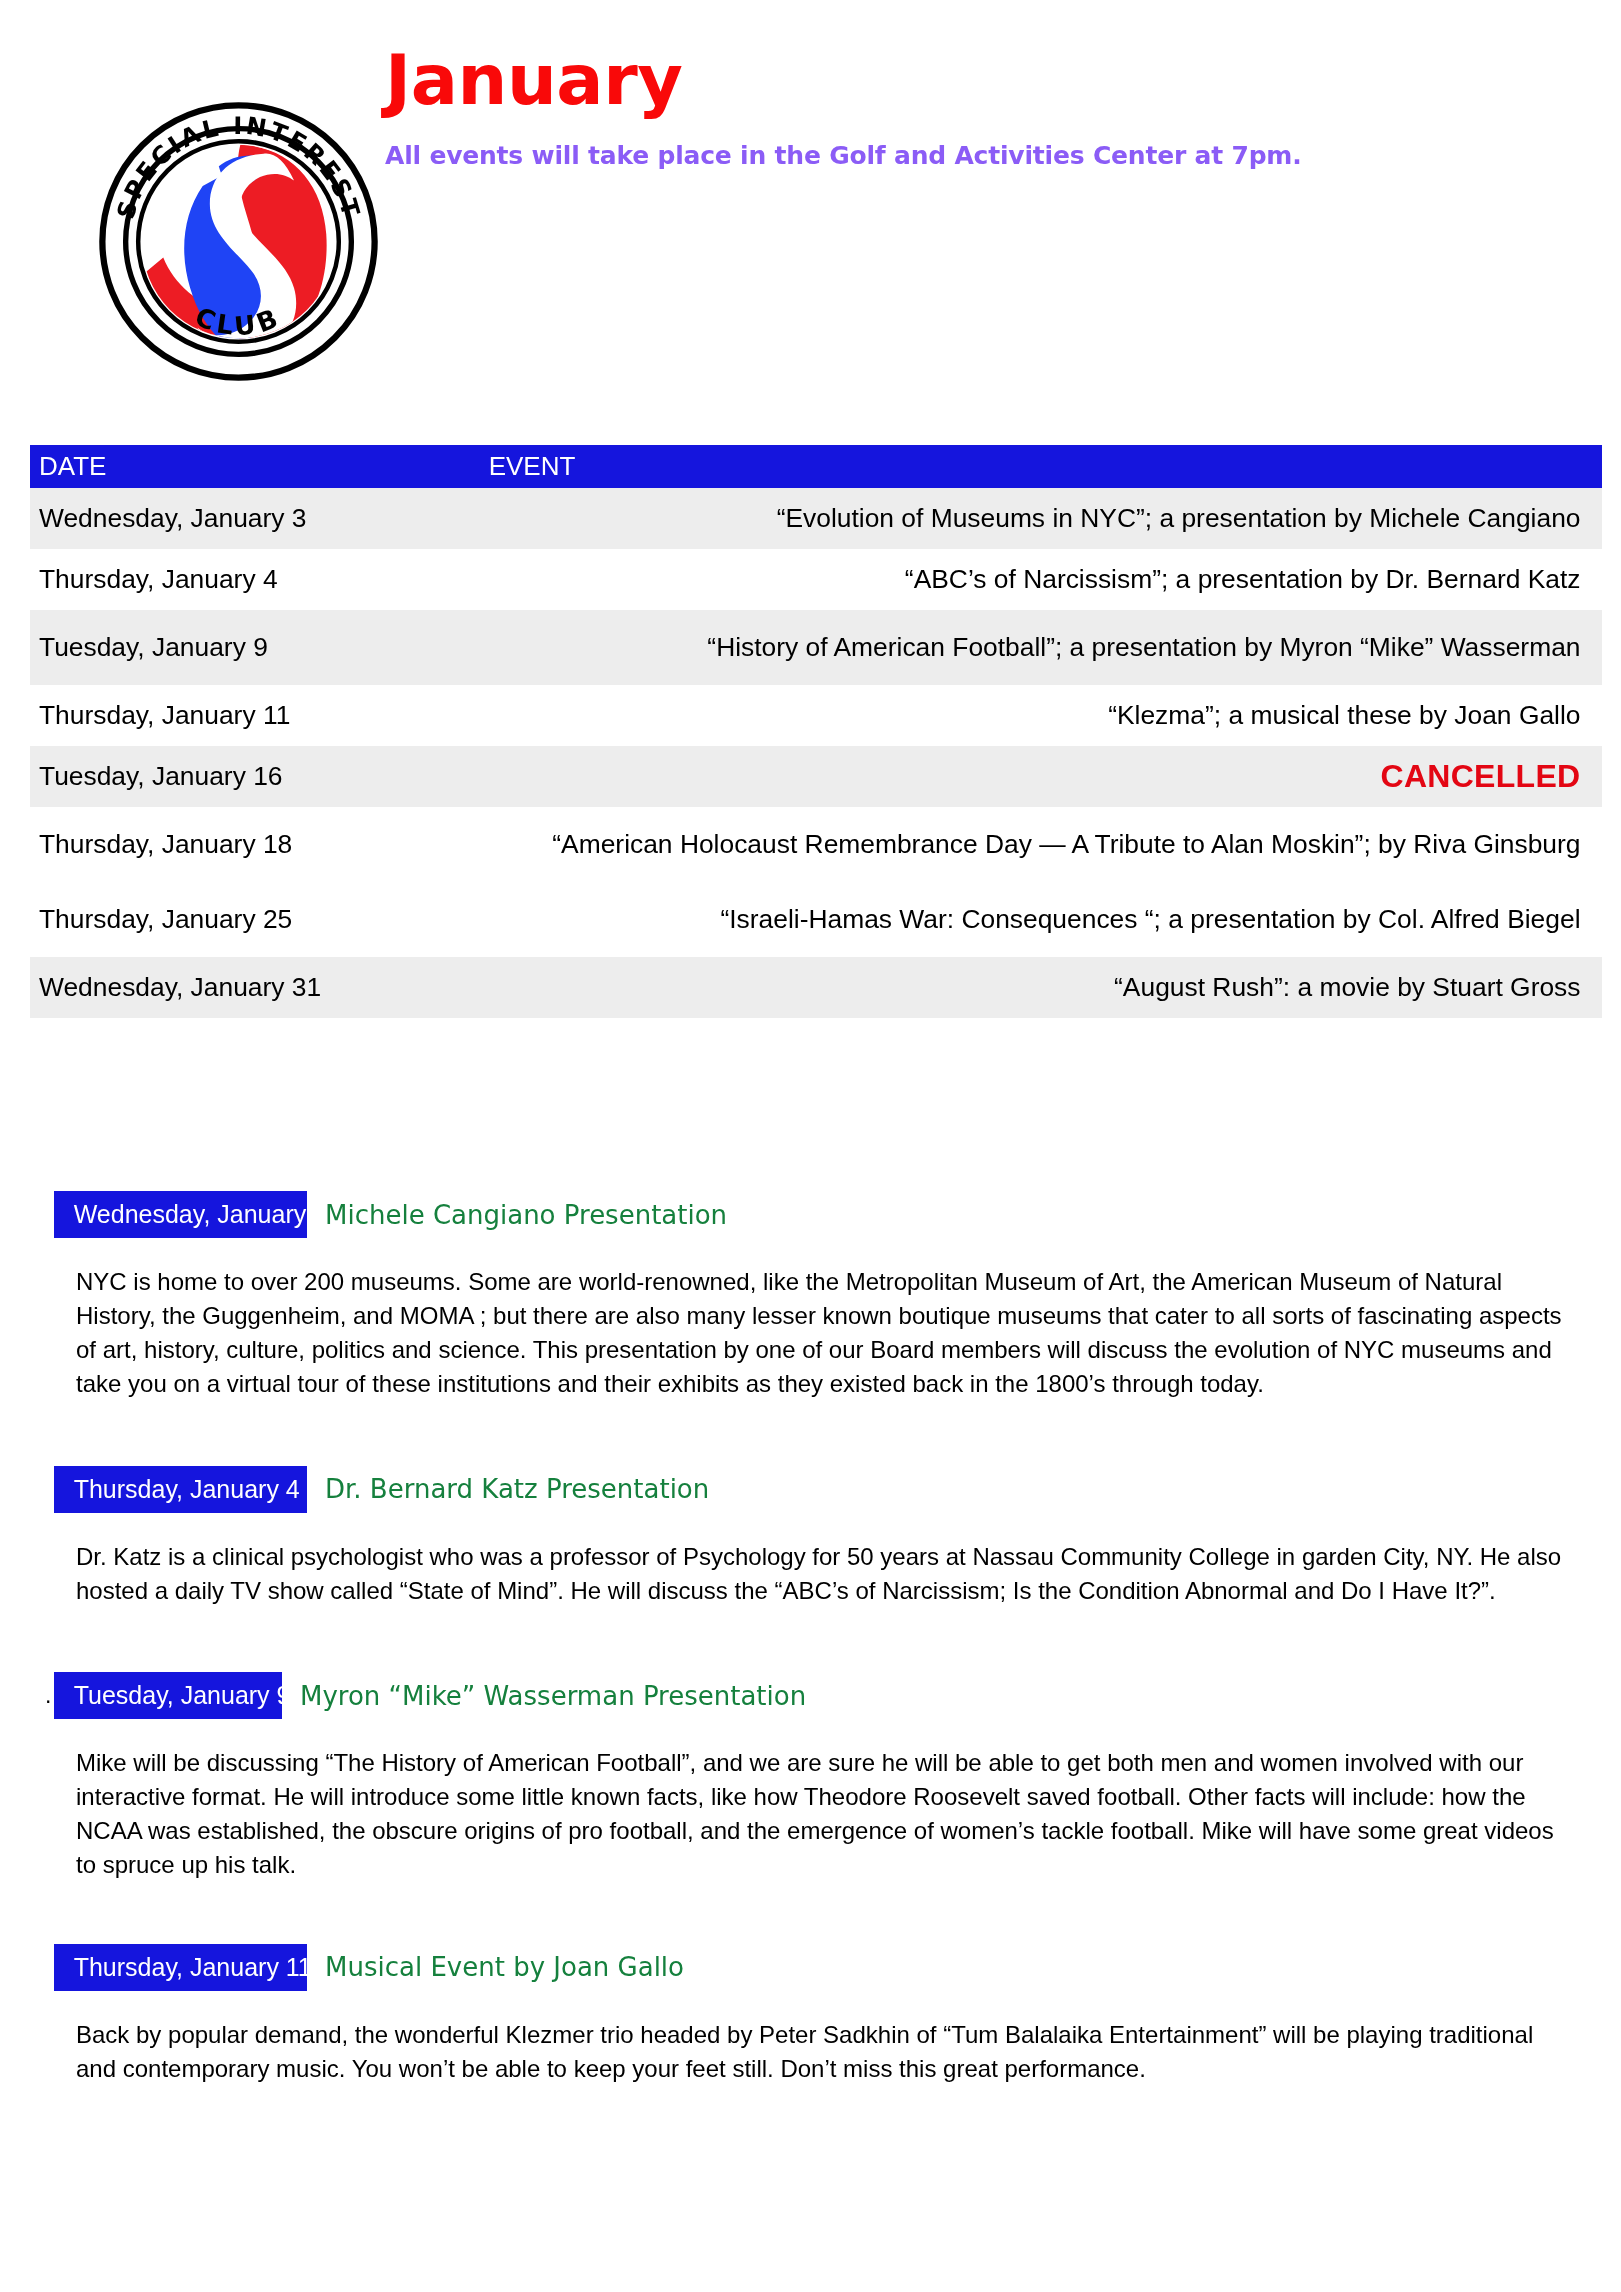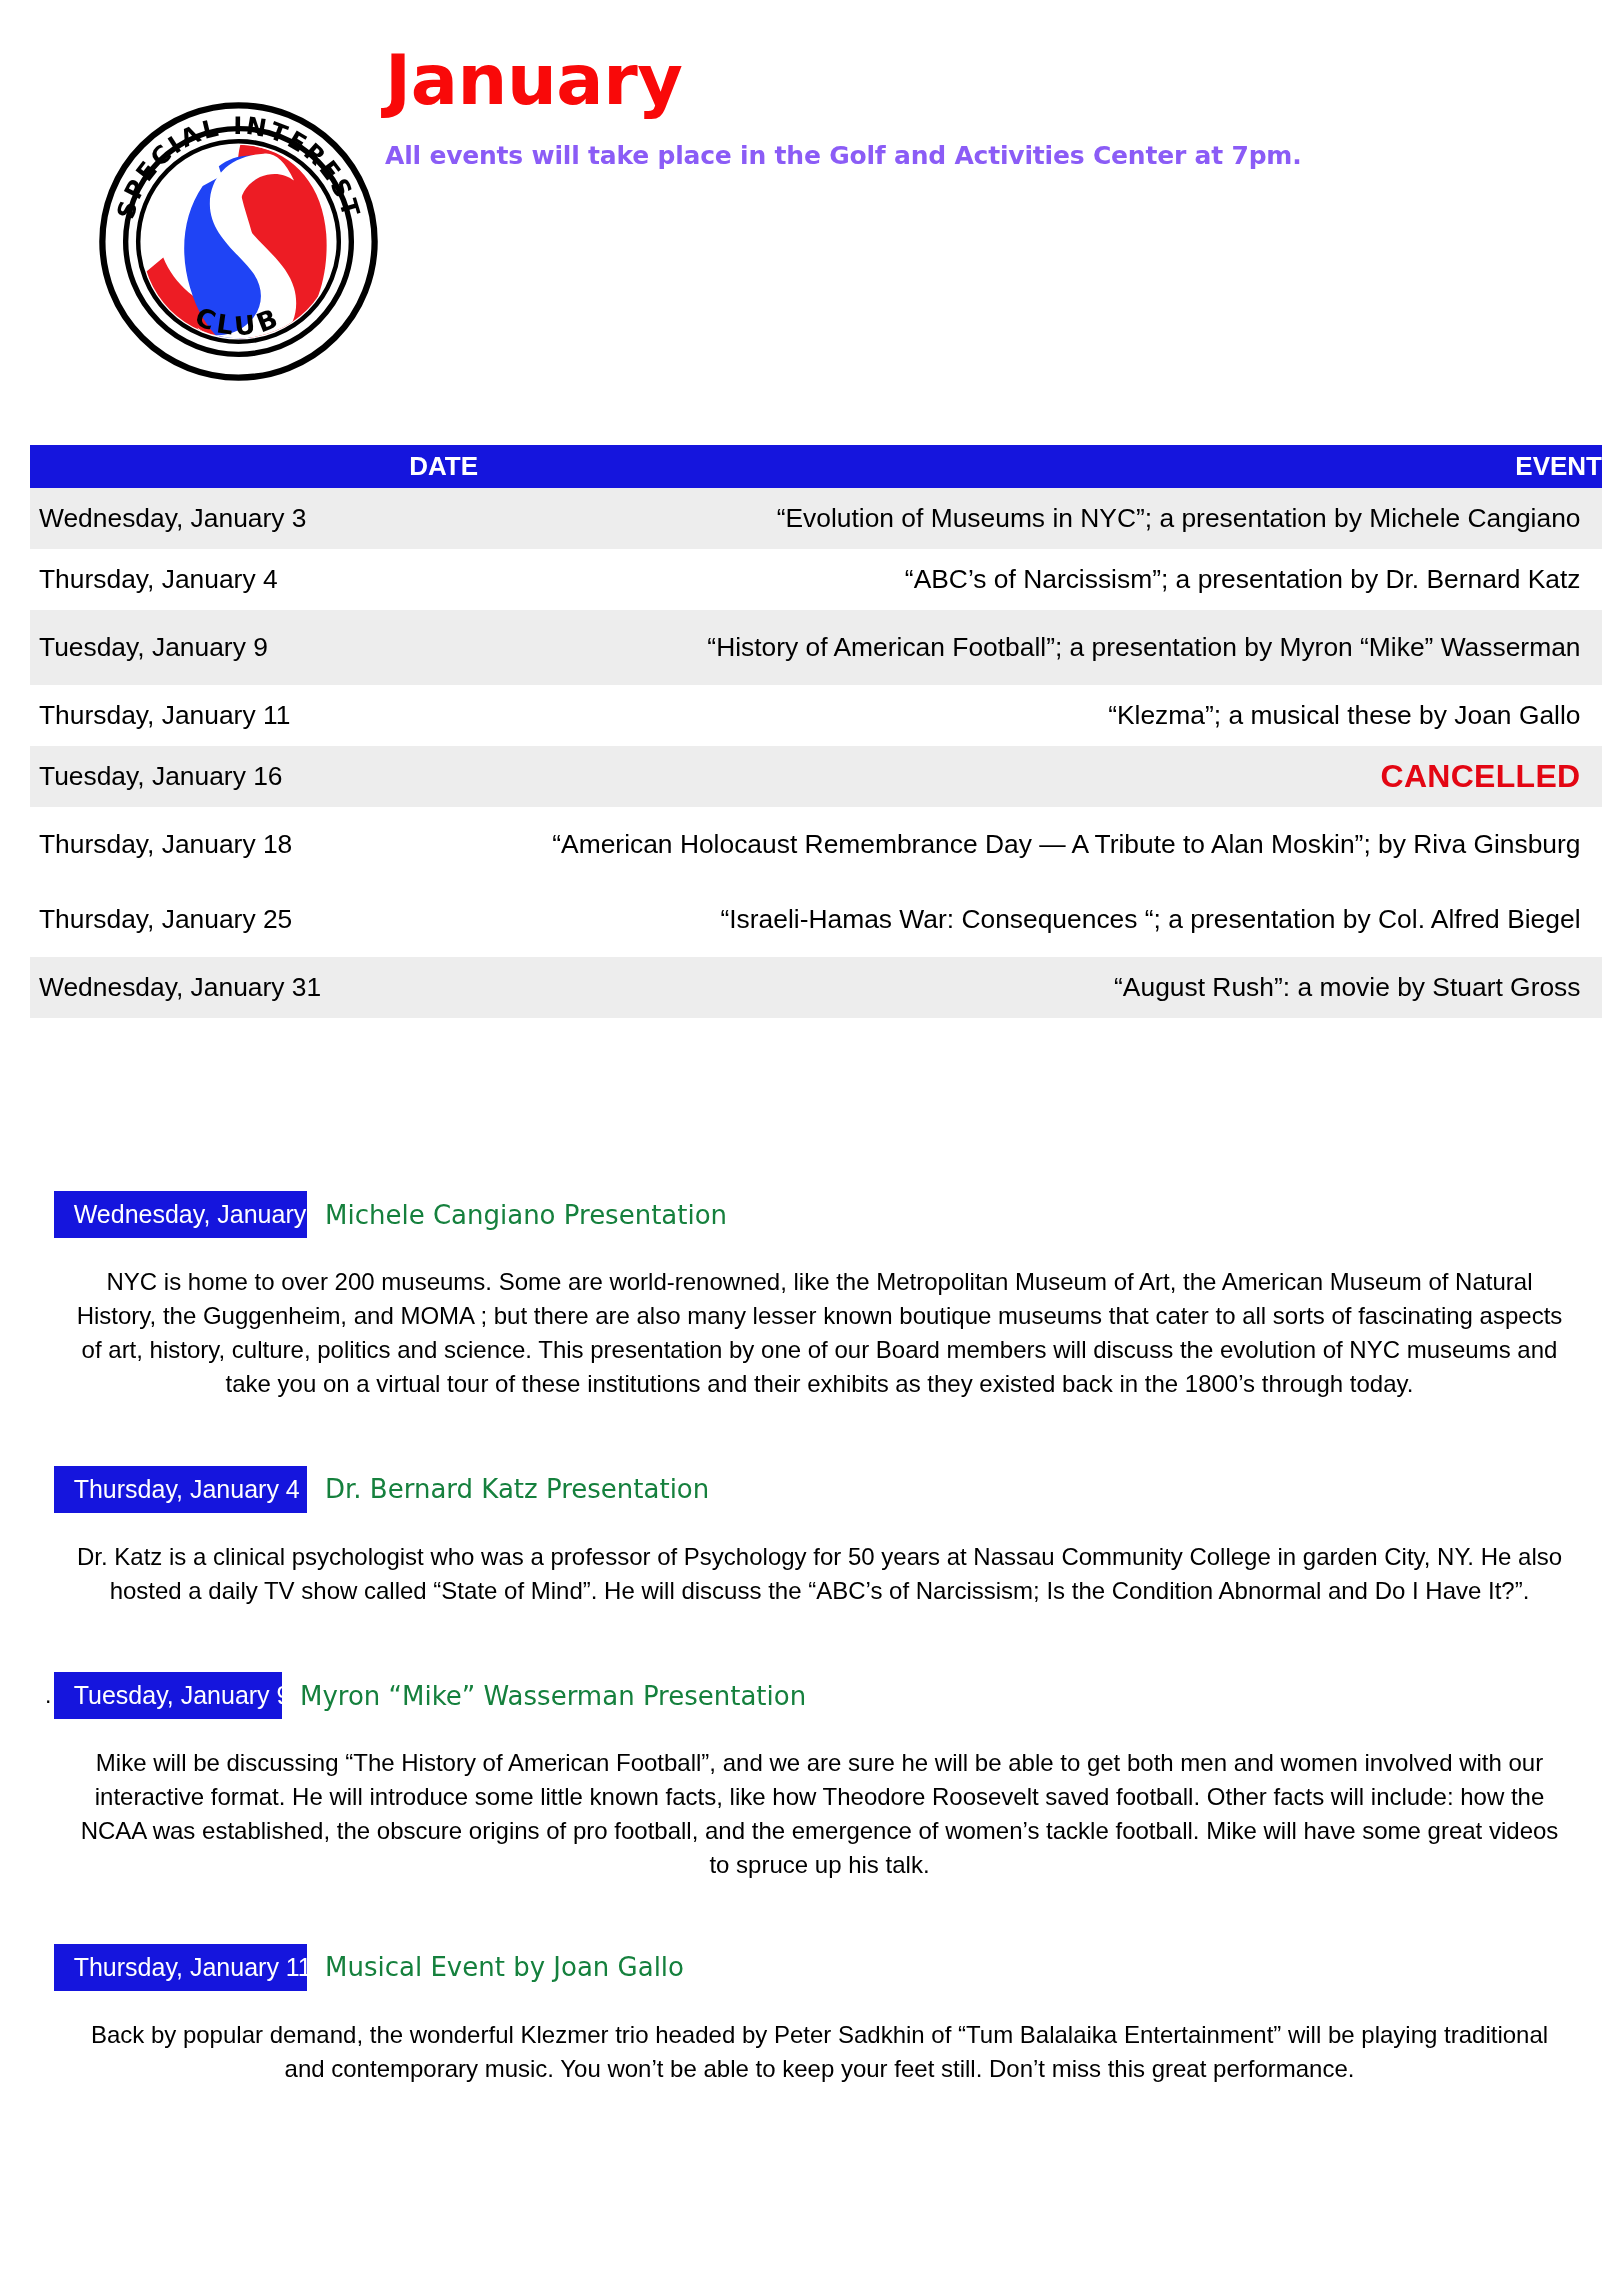--- a/index.html
+++ b/index.html
@@ -76,22 +76,22 @@
     border: none;
     vertical-align: middle;
   }
   .events-table thead tr {
     background: #1515DD;
     height: 43px;
   }
   .events-table thead th {
     color: #ffffff;
     font-size: 26px;
-    font-weight: bold;
-    text-align: right;
+    font-weight: normal;
+    text-align: left;
     padding-left: 9px;
   }
   .events-table thead th.col-event { padding-left: 10.7px; }
   .col-date { width: 439px; }
   .col-event { width: auto; }
 
   .events-table tbody tr { height: 61px; }
   .events-table tbody tr.tall { height: 75px; }
   .events-table tbody tr.alt { background: #EDEDED; }
   .events-table tbody td {
@@ -154,21 +154,21 @@
     font-size: 26px;
     font-family: "DejaVu Sans", sans-serif;
     margin-left: 18px;
     white-space: nowrap;
   }
   .detail-body {
     margin: 27px 45px 0 76px;
     font-size: 24px;
     line-height: 1.42;
     color: #000;
-    text-align: center;
+    text-align: left;
     max-width: 1487px;
   }
   .sp-1 { height: 59px; }
   .sp-2 { height: 59px; }
   .sp-3 { height: 56px; }
 </style>
 </head>
 <body>
 
 <div class="header">

